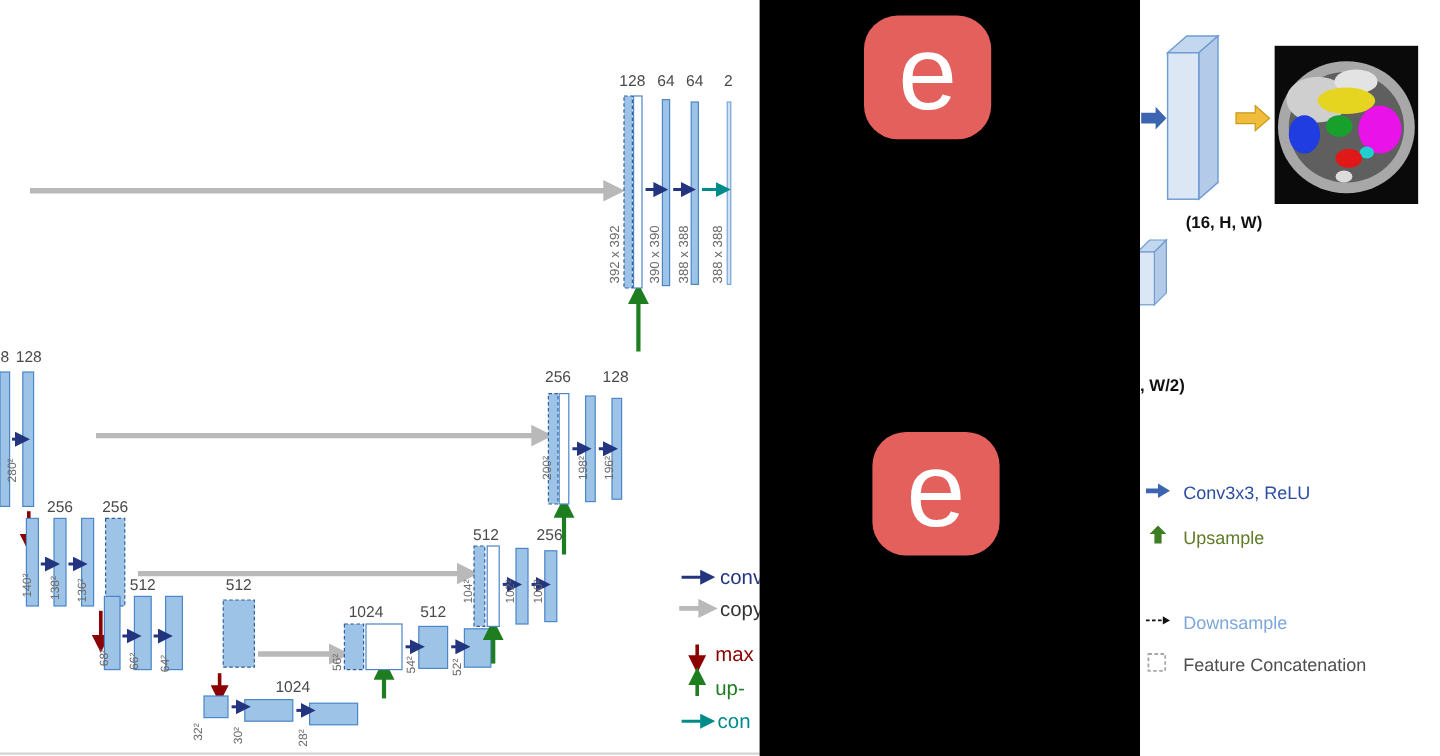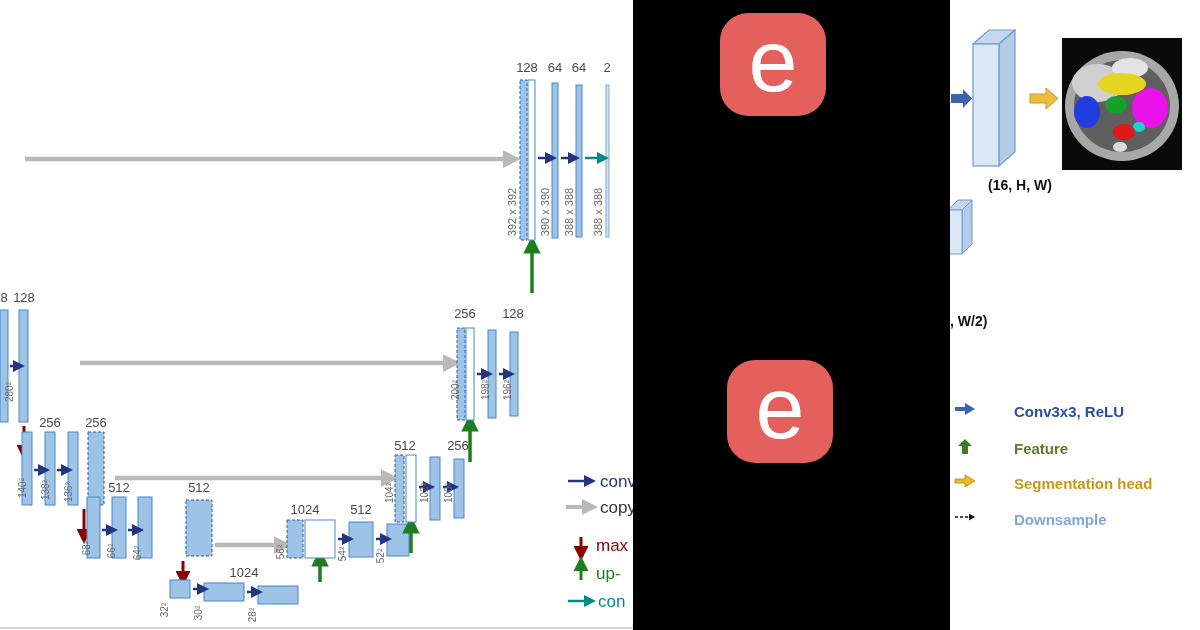--- a/index.html
+++ b/index.html
@@ -18,21 +18,21 @@
   .sz{font-size:10px;fill:#6b6b6b;text-anchor:middle;}
   .szt{font-size:11px;fill:#6b6b6b;text-anchor:middle;}
   .lg{font-size:17px;text-anchor:start;}
   .rl{font-size:14px;font-weight:bold;fill:#111;}
   .bar{fill:#9dc3e6;stroke:#4a86c8;stroke-width:1;}
   .bar-w{fill:#ffffff;stroke:#4a86c8;stroke-width:1;}
   .bar-d{fill:#9dc3e6;stroke:#2f5f9e;stroke-width:1;stroke-dasharray:3 2;}
   .bar-t{fill:#cfe3f4;stroke:#7aa7d4;stroke-width:1;}
   
   .lr{position:absolute;display:flex;align-items:center;gap:9px;left:953px;height:24px;}
-  .lr .lrt{font-weight:bold;font-size:15px;white-space:nowrap;margin-left:28px;}
+  .lr .lrt{font-weight:normal;font-size:15px;white-space:nowrap;}
   .c0{color:#2b4ea0;} .c1{color:#5f7a28;} .c2{color:#c9971c;} .c3{color:#7da7d9;text-align:center;} .c4{color:#4f4f4f;}
 </style>
 </head>
 <body>
 
 <div class="card">
 
   <svg class="unet-svg" width="633" height="630" viewBox="0 0 633 630">
     <defs>
       <marker id="mBlue" markerWidth="5" markerHeight="5" refX="1" refY="2.5" orient="auto">
@@ -251,33 +251,33 @@
         </svg>
     </span>
     <span class="lrt c0">Conv3x3, ReLU</span>
   </div>
   <div class="lr" style="top:436px">
     <span>
       <svg width="24" height="17">
           <polygon points="12,1 19,8 15,8 15,16 9,16 9,8 5,8" fill="#3f7d22"></polygon>
         </svg>
     </span>
-    <span class="lrt c1">Feature</span>
-  </div>
-  <div class="lr" style="top:471px">
-    <span>
-      <svg width="24" height="16">
-          <polygon points="2,6 12,6 12,2 22,8 12,14 12,10 2,10" fill="#eab62c" stroke="#b8860b" stroke-width="0.8"></polygon>
-        </svg>
-    </span>
-    <span class="lrt c2">Segmentation head</span>
+    <span class="lrt c1">Upsample</span>
   </div>
   <div class="lr" style="top:507px">
     <span>
       <svg width="24" height="16">
           <line x1="2" y1="8" x2="16" y2="8" stroke="#111" stroke-width="1.5" stroke-dasharray="3,2"></line>
           <polygon points="16,4.5 22,8 16,11.5" fill="#111"></polygon>
         </svg>
     </span>
     <span class="lrt c3">Downsample</span>
   </div>
+  <div class="lr" style="top:542px">
+    <span>
+      <svg width="24" height="18">
+          <rect x="4" y="2" width="14" height="14" fill="none" stroke="#a8a8a8" stroke-width="1.5" stroke-dasharray="3,2"></rect>
+        </svg>
+    </span>
+    <span class="lrt c4">Feature Concatenation</span>
+  </div>
 
 </div>
 
 </body></html>

